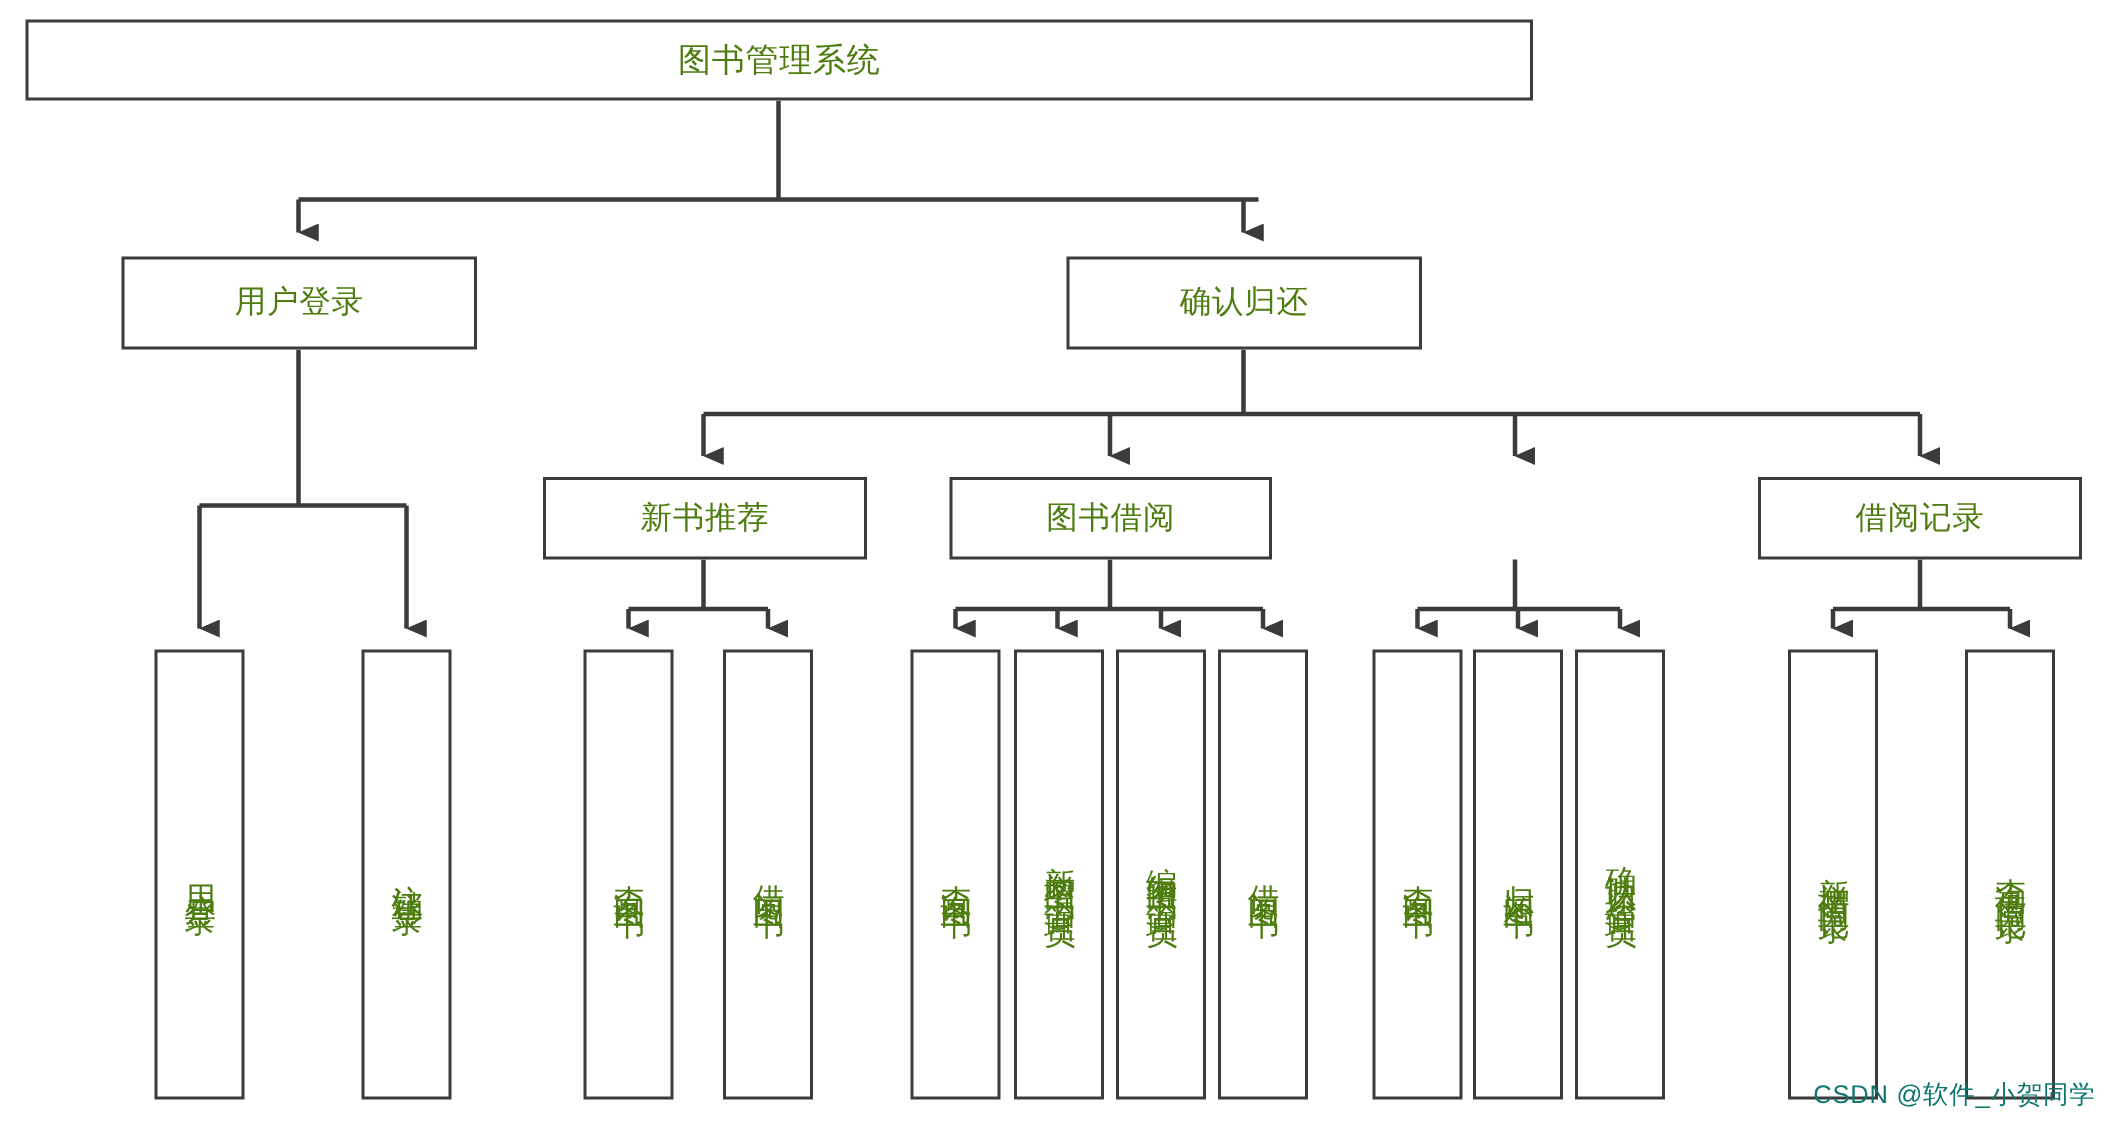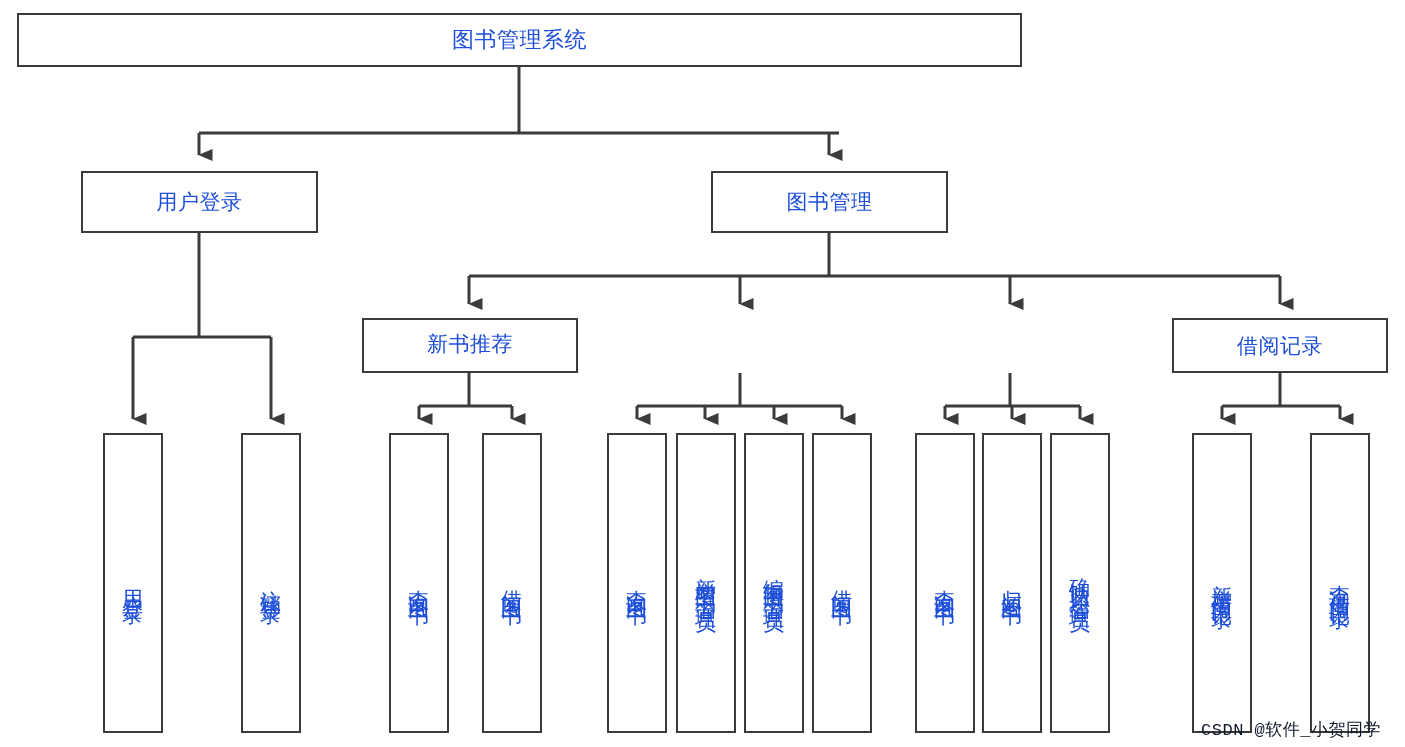--- a/index.html
+++ b/index.html
@@ -26,21 +26,21 @@
     pointer-events: none;
   }
   .node {
     position: absolute;
     box-sizing: border-box;
     border: 2px solid #3b3b3b;
     background: #ffffff;
     display: flex;
     align-items: center;
     justify-content: center;
-    color: #1d4ed8;
+    color: #4d7c0f;
   }
   .node .label {
     display: block;
     text-align: center;
     line-height: 1.22;
     letter-spacing: 0.5px;
   }
   .node.horiz .label {
     font-size: 21px;
   }
@@ -54,27 +54,26 @@
   .node.vert .label {
     writing-mode: vertical-rl;
     text-orientation: upright;
     font-size: 21px;
     line-height: 1.0;
     letter-spacing: 5px;
     white-space: nowrap;
   }
   .watermark {
     position: absolute;
-    right: 24px;
+    right: 8px;
     bottom: 6px;
     font-size: 17px;
-    color: #0f172a;
+    color: #0f766e;
     white-space: nowrap;
     letter-spacing: 0.5px;
-    font-family: Liberation Mono, monospace;
   }
 </style>
 </head>
 <body>
 
 <div id="canvas">
 
   <svg id="wires" viewBox="0 0 1405 747">
     <defs>
       <marker id="arr" viewBox="0 0 12 14" refX="6" refY="13.5" markerWidth="12" markerHeight="14" orient="auto" markerUnits="userSpaceOnUse">
@@ -126,25 +125,28 @@
   </svg>
 
   <div class="node root horiz" style="left:17px; top:13px; width:1005px; height:54px;">
     <span class="label">图书管理系统</span>
   </div>
 
   <div class="node horiz" style="left:81px; top:171px; width:237px; height:62px;">
     <span class="label">用户登录</span>
   </div>
   <div class="node horiz" style="left:711px; top:171px; width:237px; height:62px;">
-    <span class="label">图书管理</span>
+    <span class="label">确认归还</span>
   </div>
 
-  <div class="node horiz" style="left:362px; top:318px; width:216px; height:55px;font-family:Liberation Mono, monospace;">
+  <div class="node horiz" style="left:362px; top:318px; width:216px; height:55px;">
     <span class="label">新书推荐</span>
+  </div>
+  <div class="node horiz" style="left:633px; top:318px; width:215px; height:55px;">
+    <span class="label">图书借阅</span>
   </div>
   <div class="node horiz" style="left:1172px; top:318px; width:216px; height:55px;justify-content:center;">
     <span class="label">借阅记录</span>
   </div>
 
   <div class="node vert" style="left:103px; top:433px; width:60px; height:300px;">
     <span class="label">用户登录</span>
   </div>
   <div class="node vert" style="left:241px; top:433px; width:60px; height:300px;">
     <span class="label">注销登录</span>

